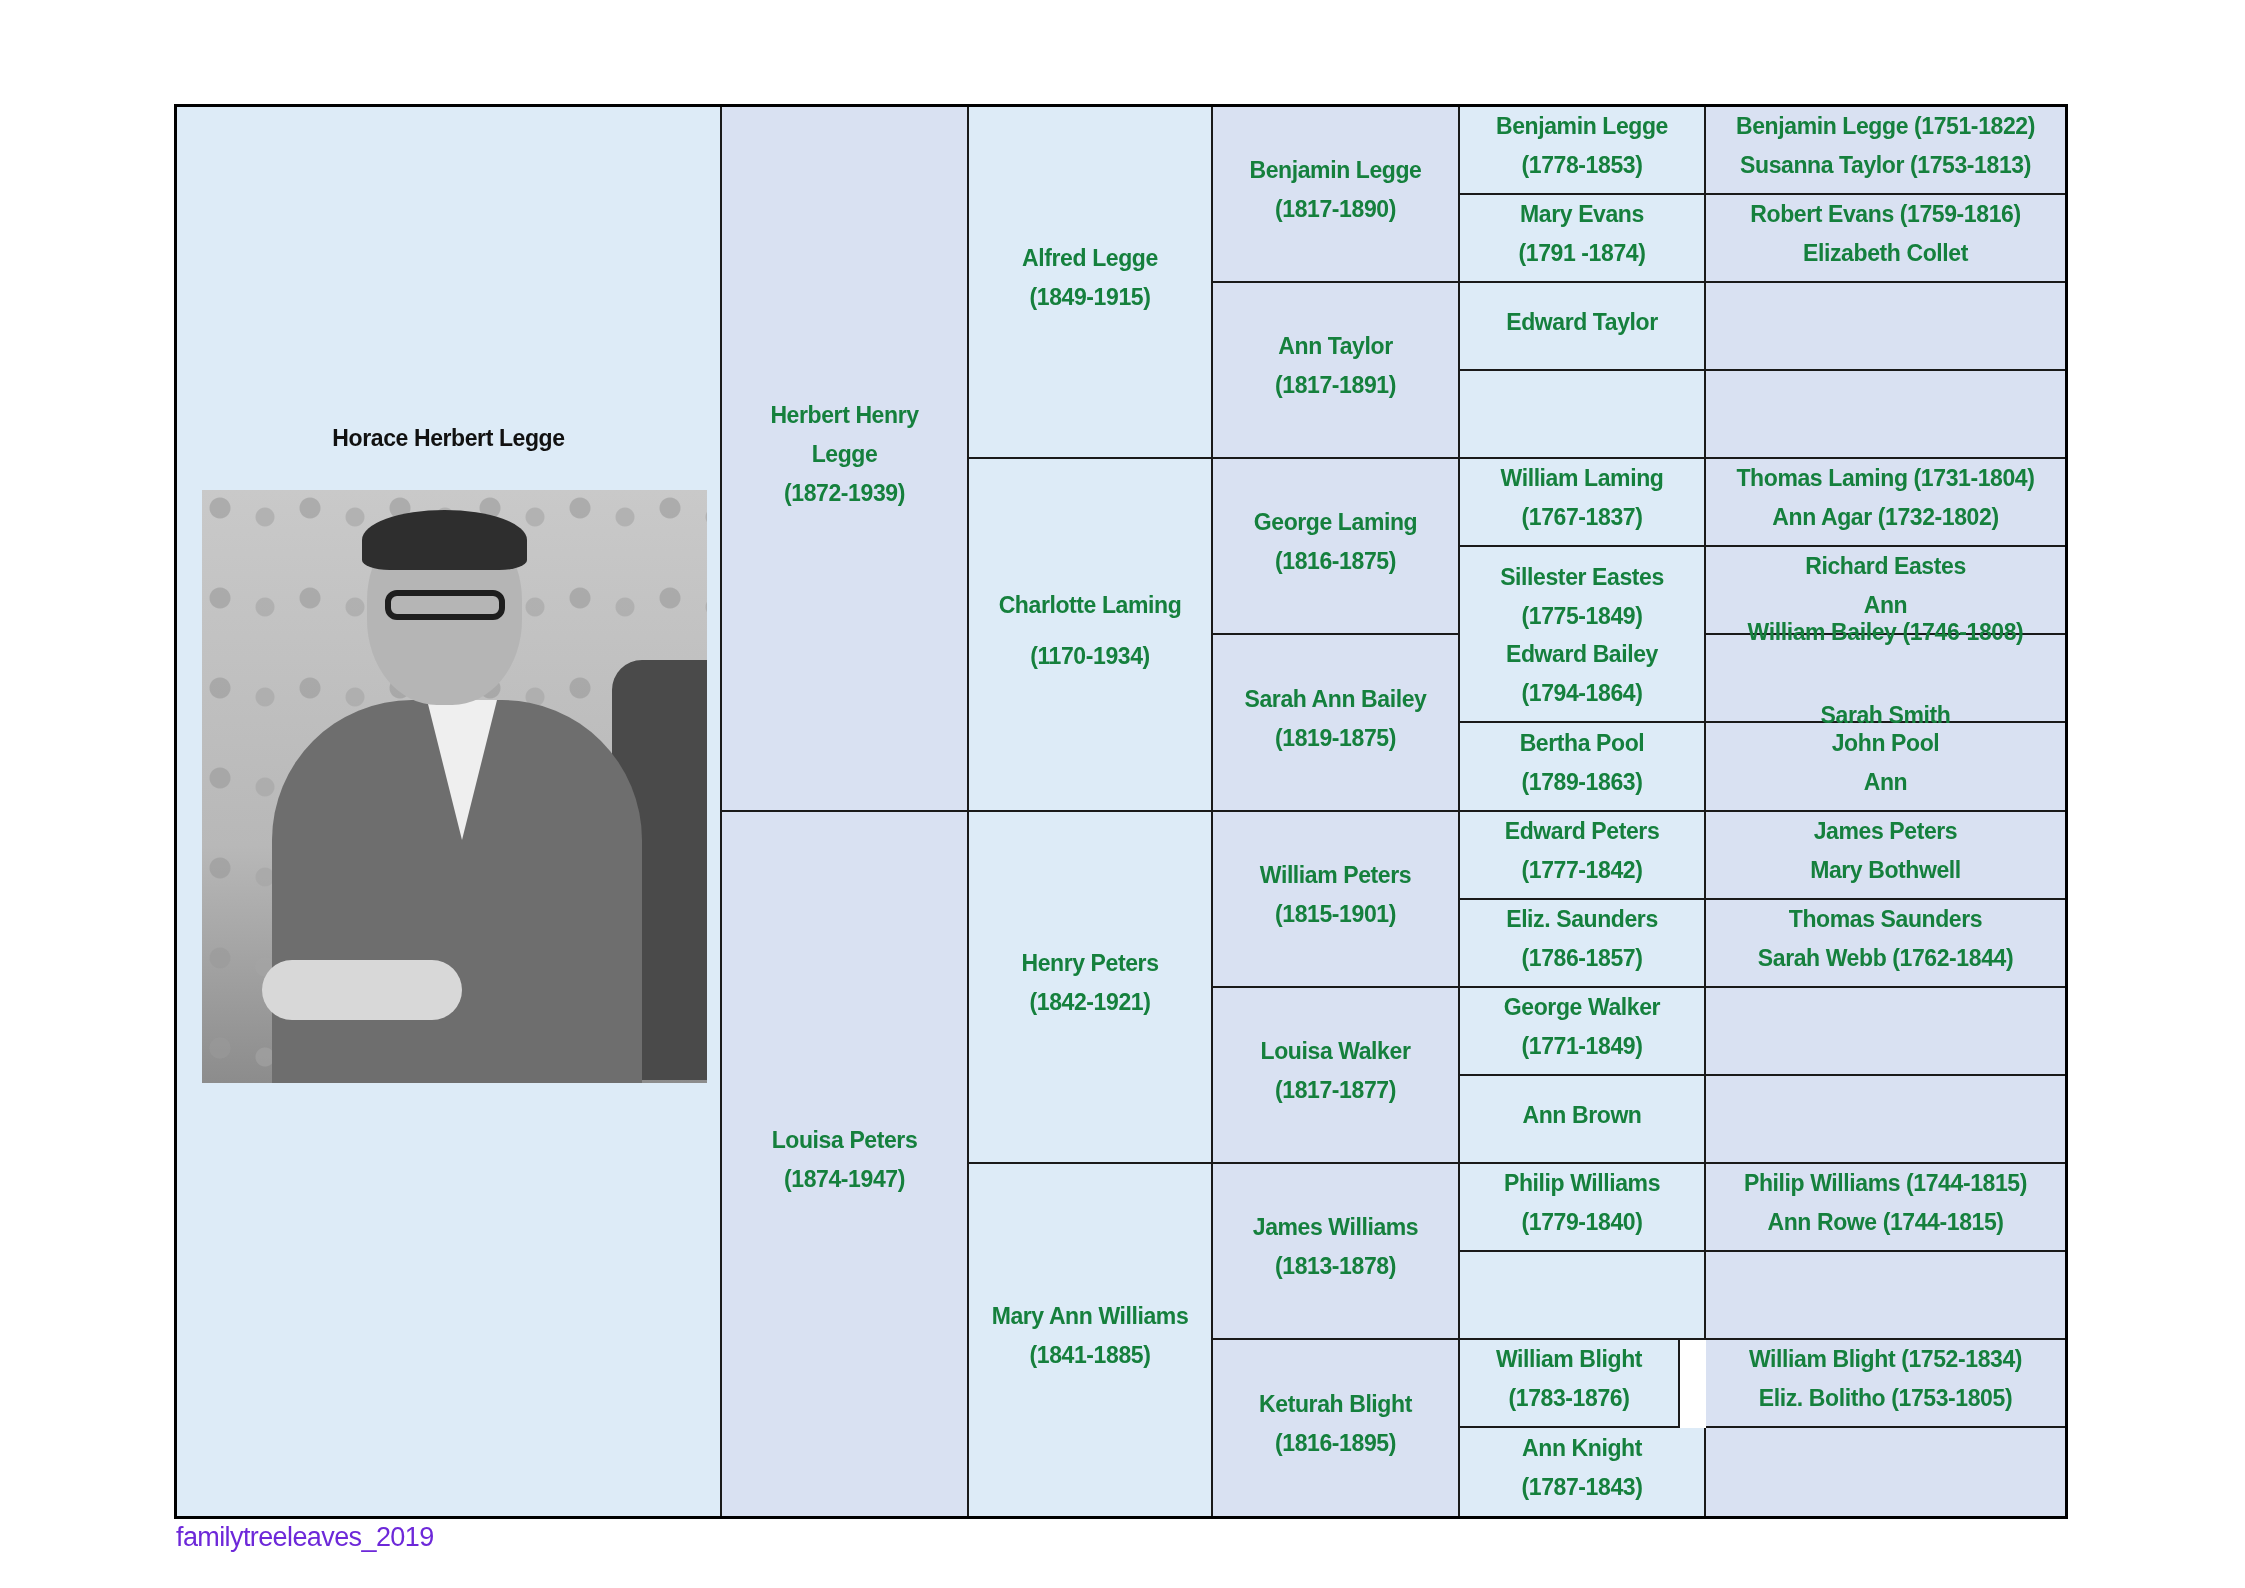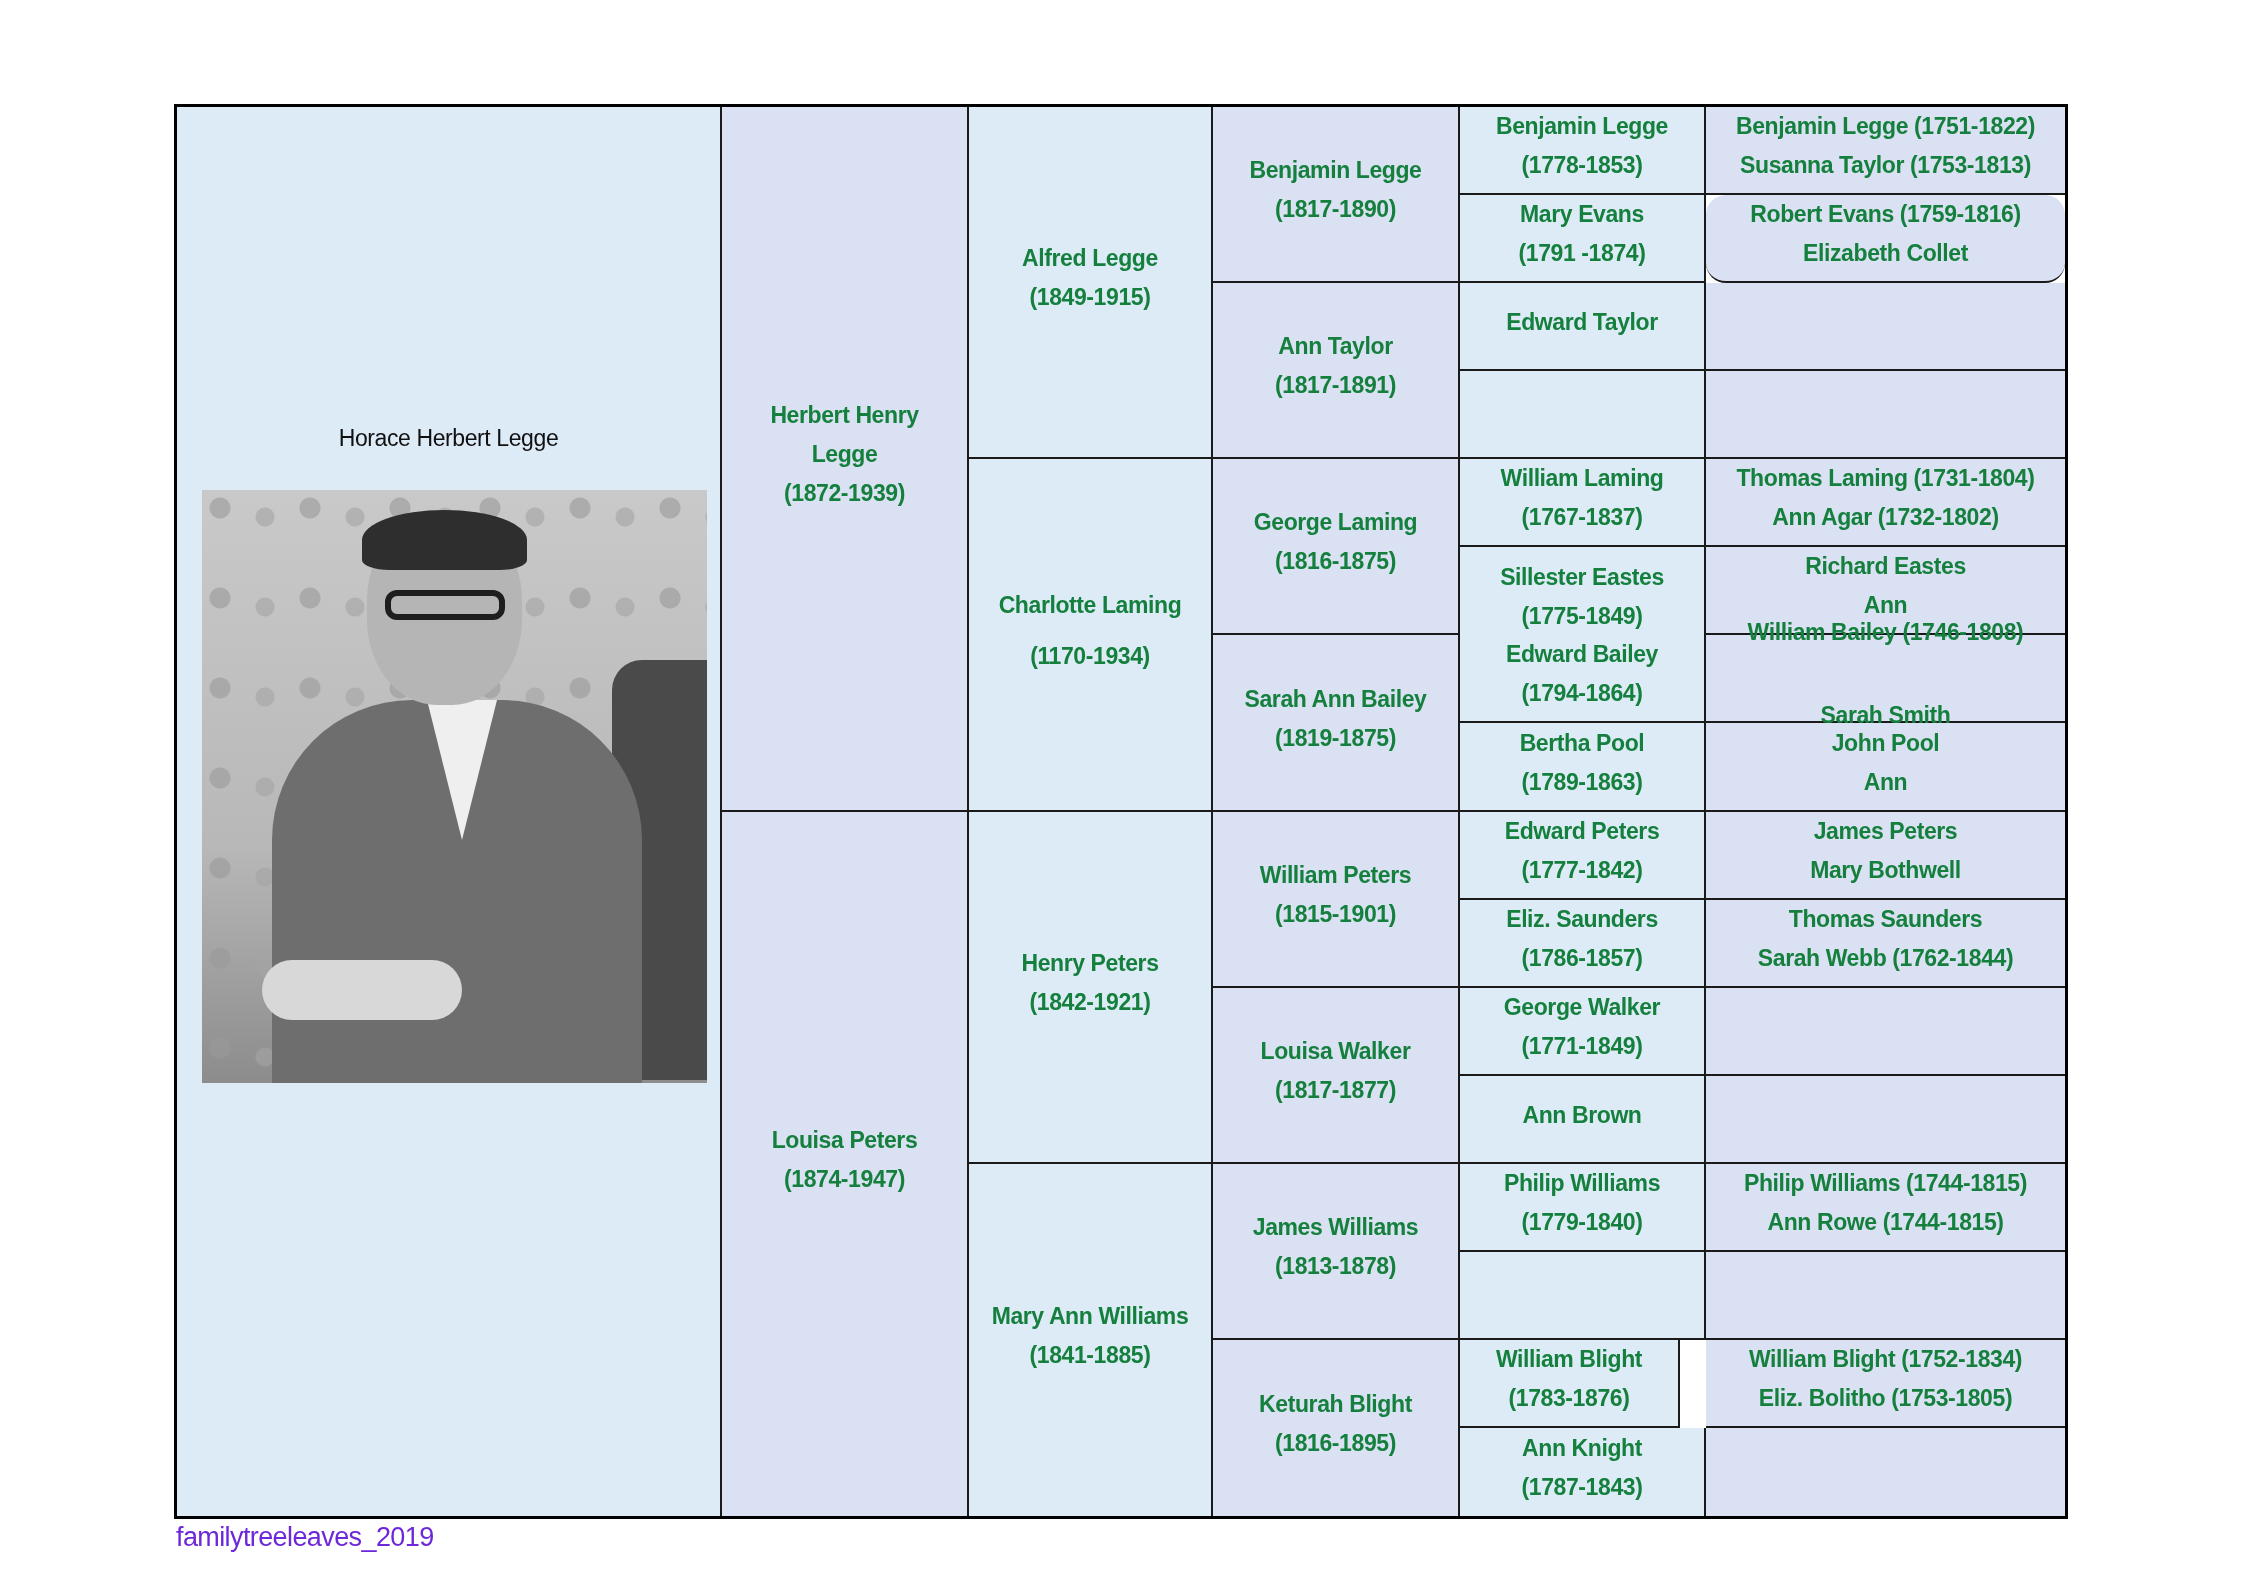--- a/index.html
+++ b/index.html
@@ -11,21 +11,21 @@
           border-bottom: 2px solid #1a1a1a; display: flex; flex-direction: column;
           align-items: center; justify-content: center; text-align: center;
           font-weight: bold; color: #15803d; font-size: 23px; line-height: 39px;
           letter-spacing: -0.4px; padding-bottom: 8px; }
   .blue { background: #DDEBF7; }
   .lav { background: #D9E1F2; }
   .cell span { display: block; white-space: nowrap; }
   .root { position: absolute; left: 0; top: 0; width: 545px; height: 1409px;
           background: #DDEBF7; border-right: 2px solid #1a1a1a; box-sizing: border-box; }
   .root-name { position: absolute; left: 0; width: 100%; top: 318px; text-align: center;
-               font-weight: normal; font-size: 23px; letter-spacing: -0.4px; color: #111; }
+               font-weight: bold; font-size: 23px; letter-spacing: -0.4px; color: #111; }
   .root-dates { position: absolute; left: 0; width: 100%; top: 1025px; text-align: center;
                 font-weight: bold; font-size: 23px; letter-spacing: -0.4px; color: #111; }
   .photo { position: absolute; left: 25px; top: 383px; width: 505px; height: 593px;
            background: linear-gradient(180deg, #c9c9c9 0%, #b8b8b8 60%, #8c8c8c 100%);
            overflow: hidden; }
   .photo .wall { position: absolute; inset: 0;
     background-image: radial-gradient(circle at 20% 20%, #9a9a9a 0 10px, transparent 11px),
                       radial-gradient(circle at 70% 30%, #a5a5a5 0 9px, transparent 10px);
     background-size: 90px 90px; opacity: 0.6; }
   .photo .chair { position: absolute; right: 0; top: 170px; width: 95px; height: 420px;
@@ -174,21 +174,21 @@
         <span>(1783-1876)</span>
       </div>
       <div class="cell blue" style="left: 1283px; top: 1321px; width: 246px; height: 88px; border-bottom: none;">
         <span>Ann Knight</span>
         <span>(1787-1843)</span>
       </div>
       <div class="cell lav" style="left: 1529px; top: 0px; width: 359px; height: 88px; border-right: none;">
         <span>Benjamin Legge (1751-1822)</span>
         <span>Susanna Taylor (1753-1813)</span>
       </div>
-      <div class="cell lav" style="left: 1529px; top: 88px; width: 359px; height: 88px; border-right: none; border-radius: 20px;">
+      <div class="cell lav" style="left: 1529px; top: 88px; width: 359px; height: 88px; border-right: none;">
         <span>Robert Evans (1759-1816)</span>
         <span>Elizabeth Collet</span>
       </div>
       <div class="cell lav" style="left: 1529px; top: 176px; width: 359px; height: 88px; border-right: none;"></div>
       <div class="cell lav" style="left: 1529px; top: 264px; width: 359px; height: 88px; border-right: none;"></div>
       <div class="cell lav" style="left: 1529px; top: 352px; width: 359px; height: 88px; border-right: none;">
         <span>Thomas Laming (1731-1804)</span>
         <span>Ann Agar (1732-1802)</span>
       </div>
       <div class="cell lav" style="left: 1529px; top: 440px; width: 359px; height: 88px; border-right: none;">

